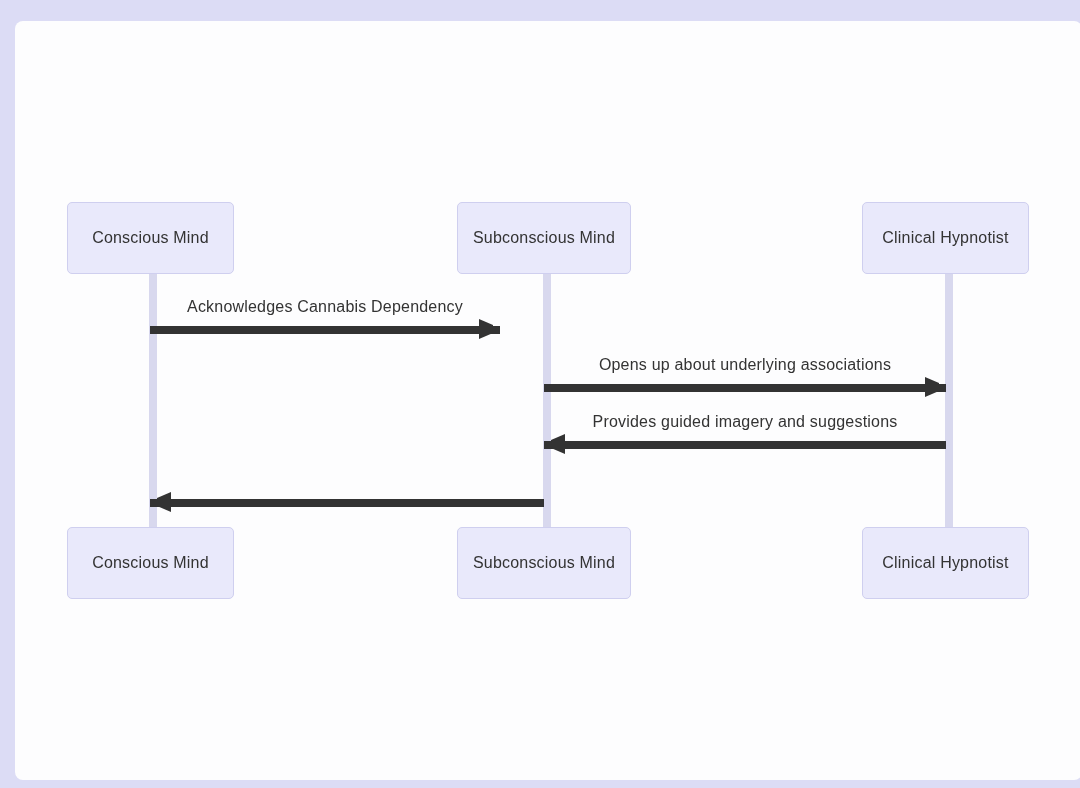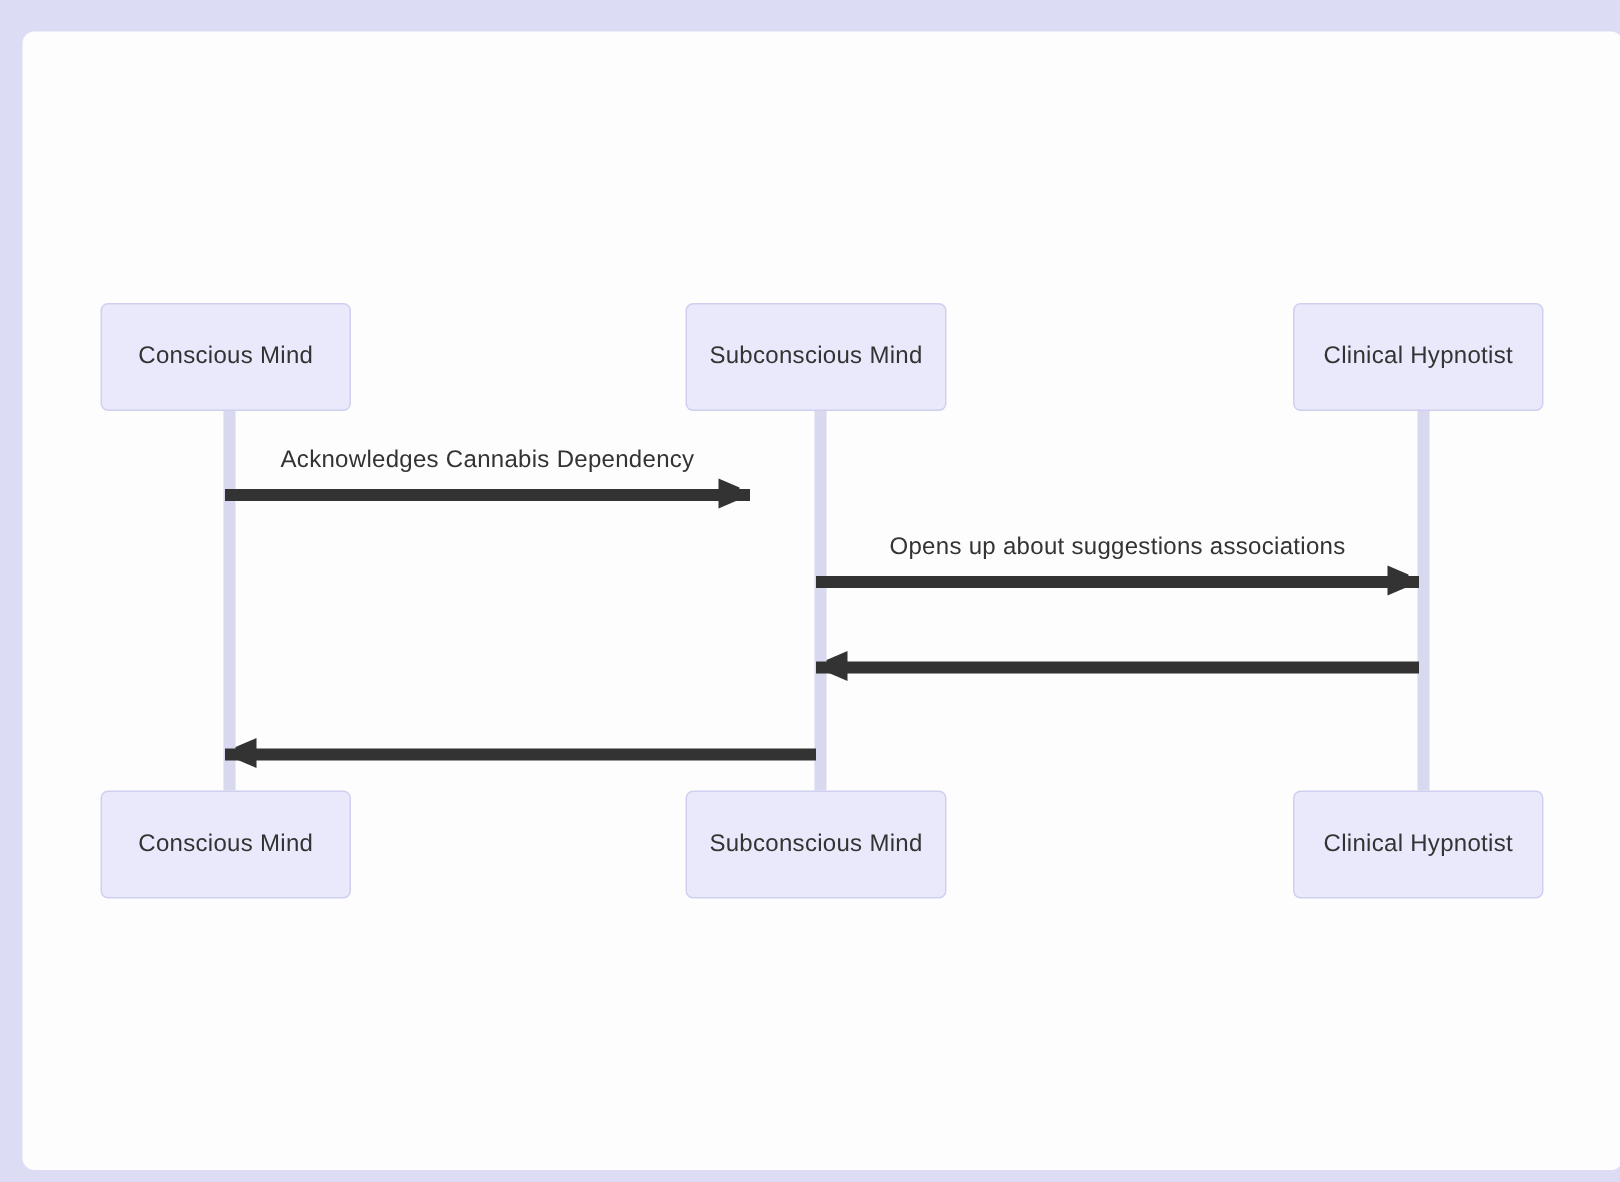--- a/index.html
+++ b/index.html
@@ -124,27 +124,28 @@
     </div>
 
     <div class="msg" style="left:142px; top:288px; width:350px;">
       <div class="msg-label">Acknowledges Cannabis Dependency</div>
       <div class="msg-line">
         <div class="arrow-head right"></div>
       </div>
     </div>
 
     <div class="msg" style="left:536px; top:346px; width:402px;">
-      <div class="msg-label">Opens up about suggestions associations</div>
+      <div class="msg-label">Opens up about underlying associations</div>
       <div class="msg-line">
         <div class="arrow-head right"></div>
       </div>
     </div>
 
     <div class="msg" style="left:536px; top:403px; width:402px;">
+      <div class="msg-label">Provides guided imagery and suggestions</div>
       <div class="msg-line">
         <div class="arrow-head left"></div>
       </div>
     </div>
 
     <div class="msg" style="left:142px; top:461px; width:394px;">
       <div class="msg-line">
         <div class="arrow-head left"></div>
       </div>
     </div>

